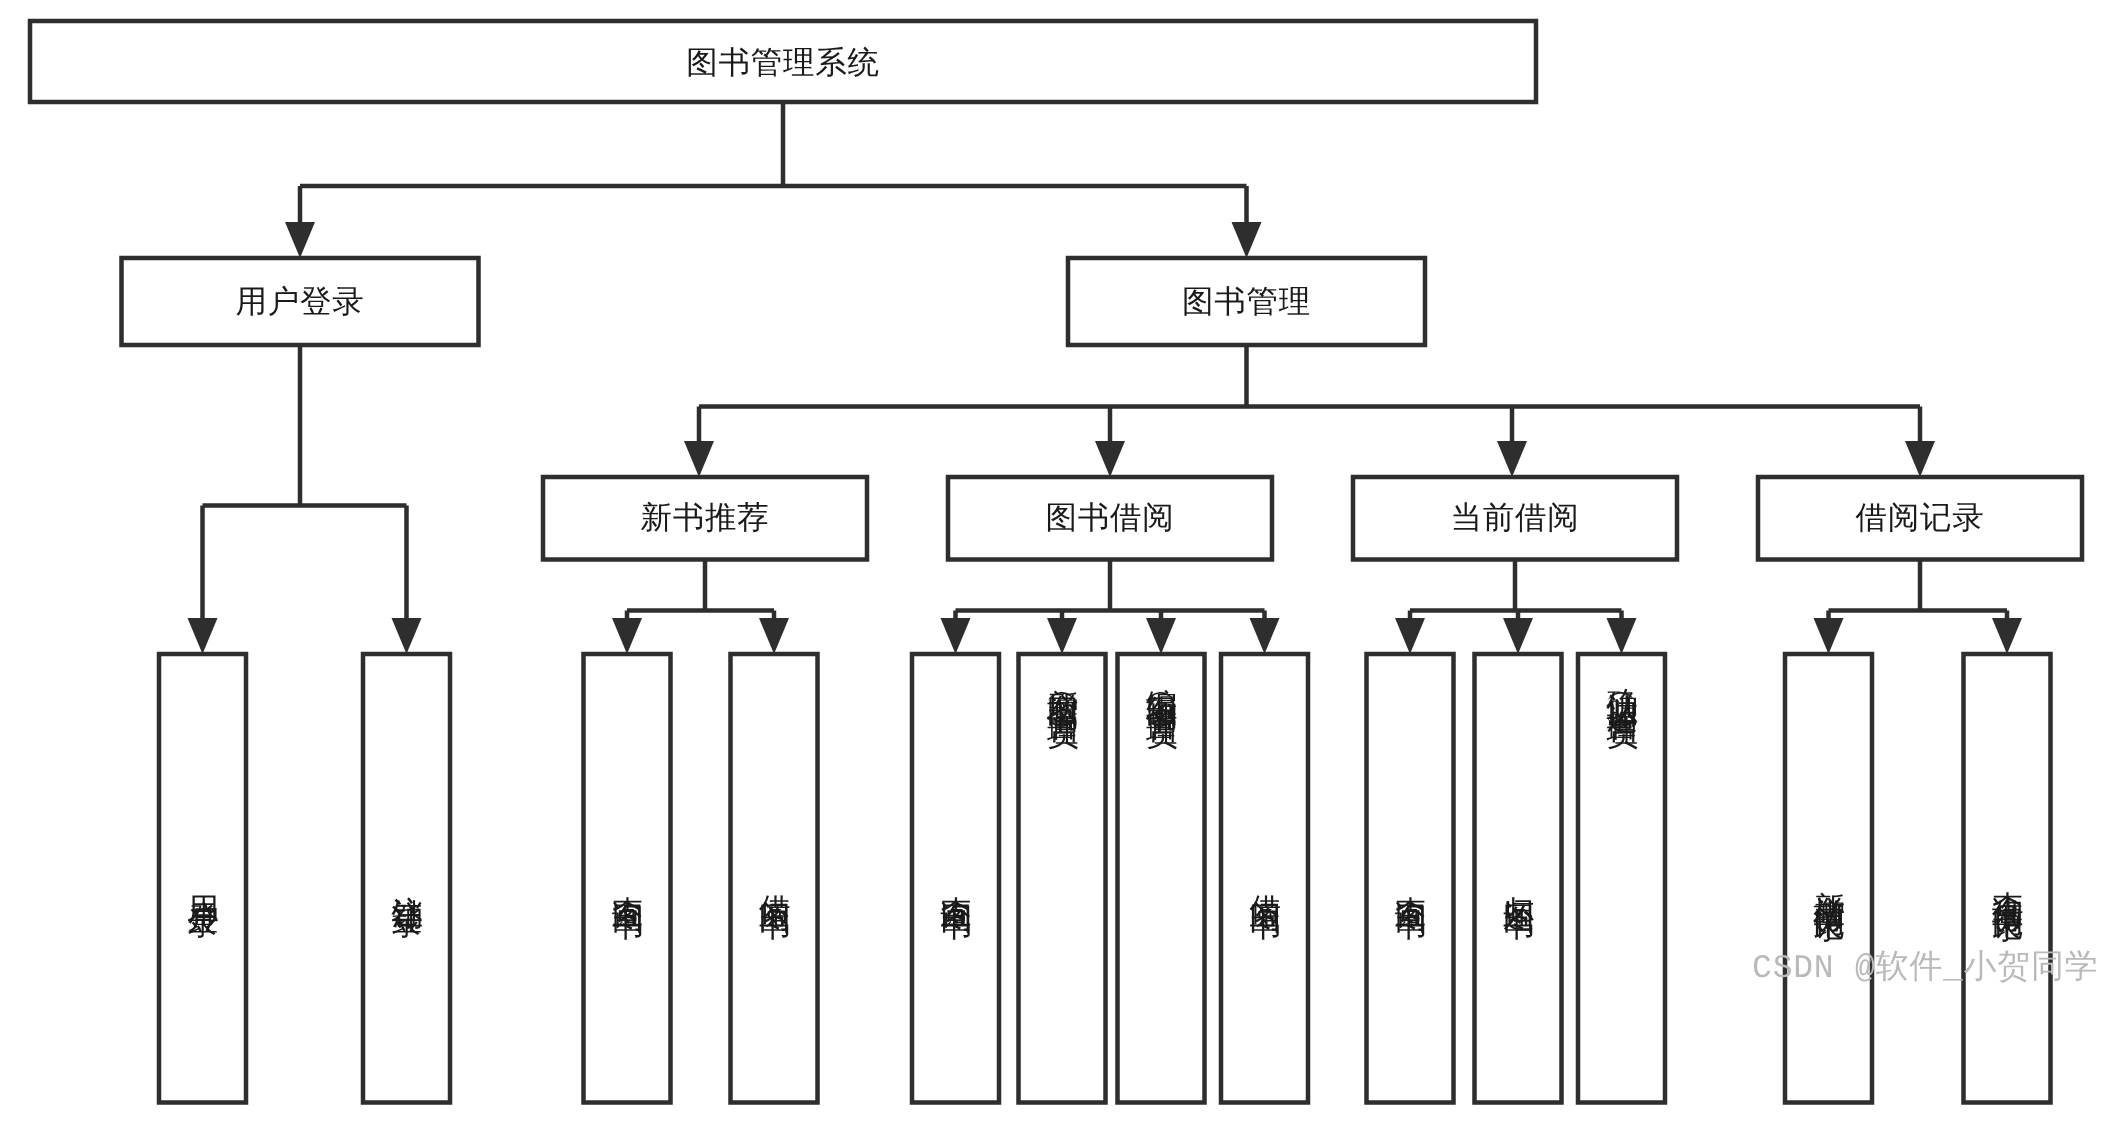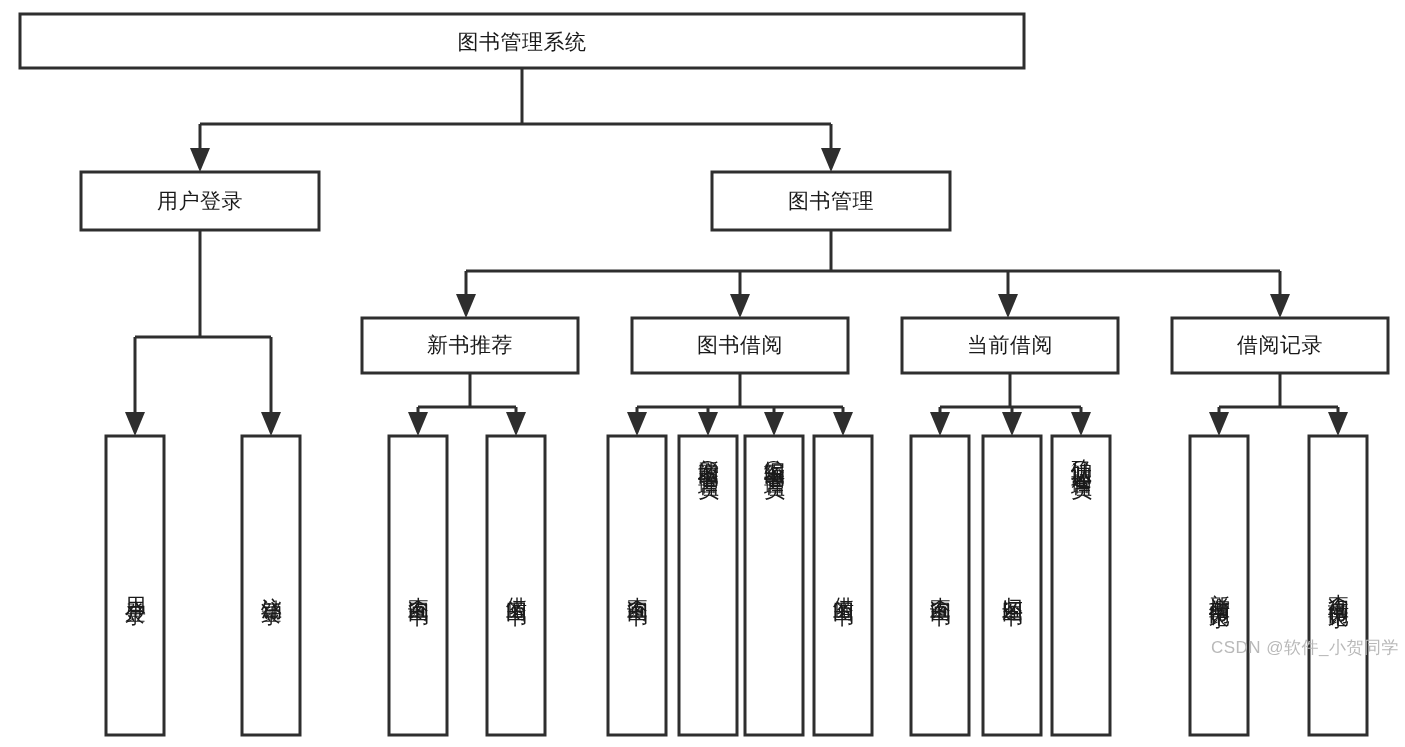--- a/index.html
+++ b/index.html
@@ -66,22 +66,22 @@
     line-height: 1.0;
     color: #1a1a1a;
     letter-spacing: 3px;
     white-space: nowrap;
     text-align: center;
   }
   .watermark {
     position: absolute;
     right: 6px;
     bottom: 6px;
-    font-family: Liberation Sans, sans-serif;
-    font-size: 17px;
+    font-family: Liberation Mono, monospace;
+    font-size: 22px;
     color: #b9b9b9;
     letter-spacing: 0.5px;
     white-space: nowrap;
     pointer-events: none;
   }
 </style>
 </head>
 <body>
 
 <div id="diagram-root">

